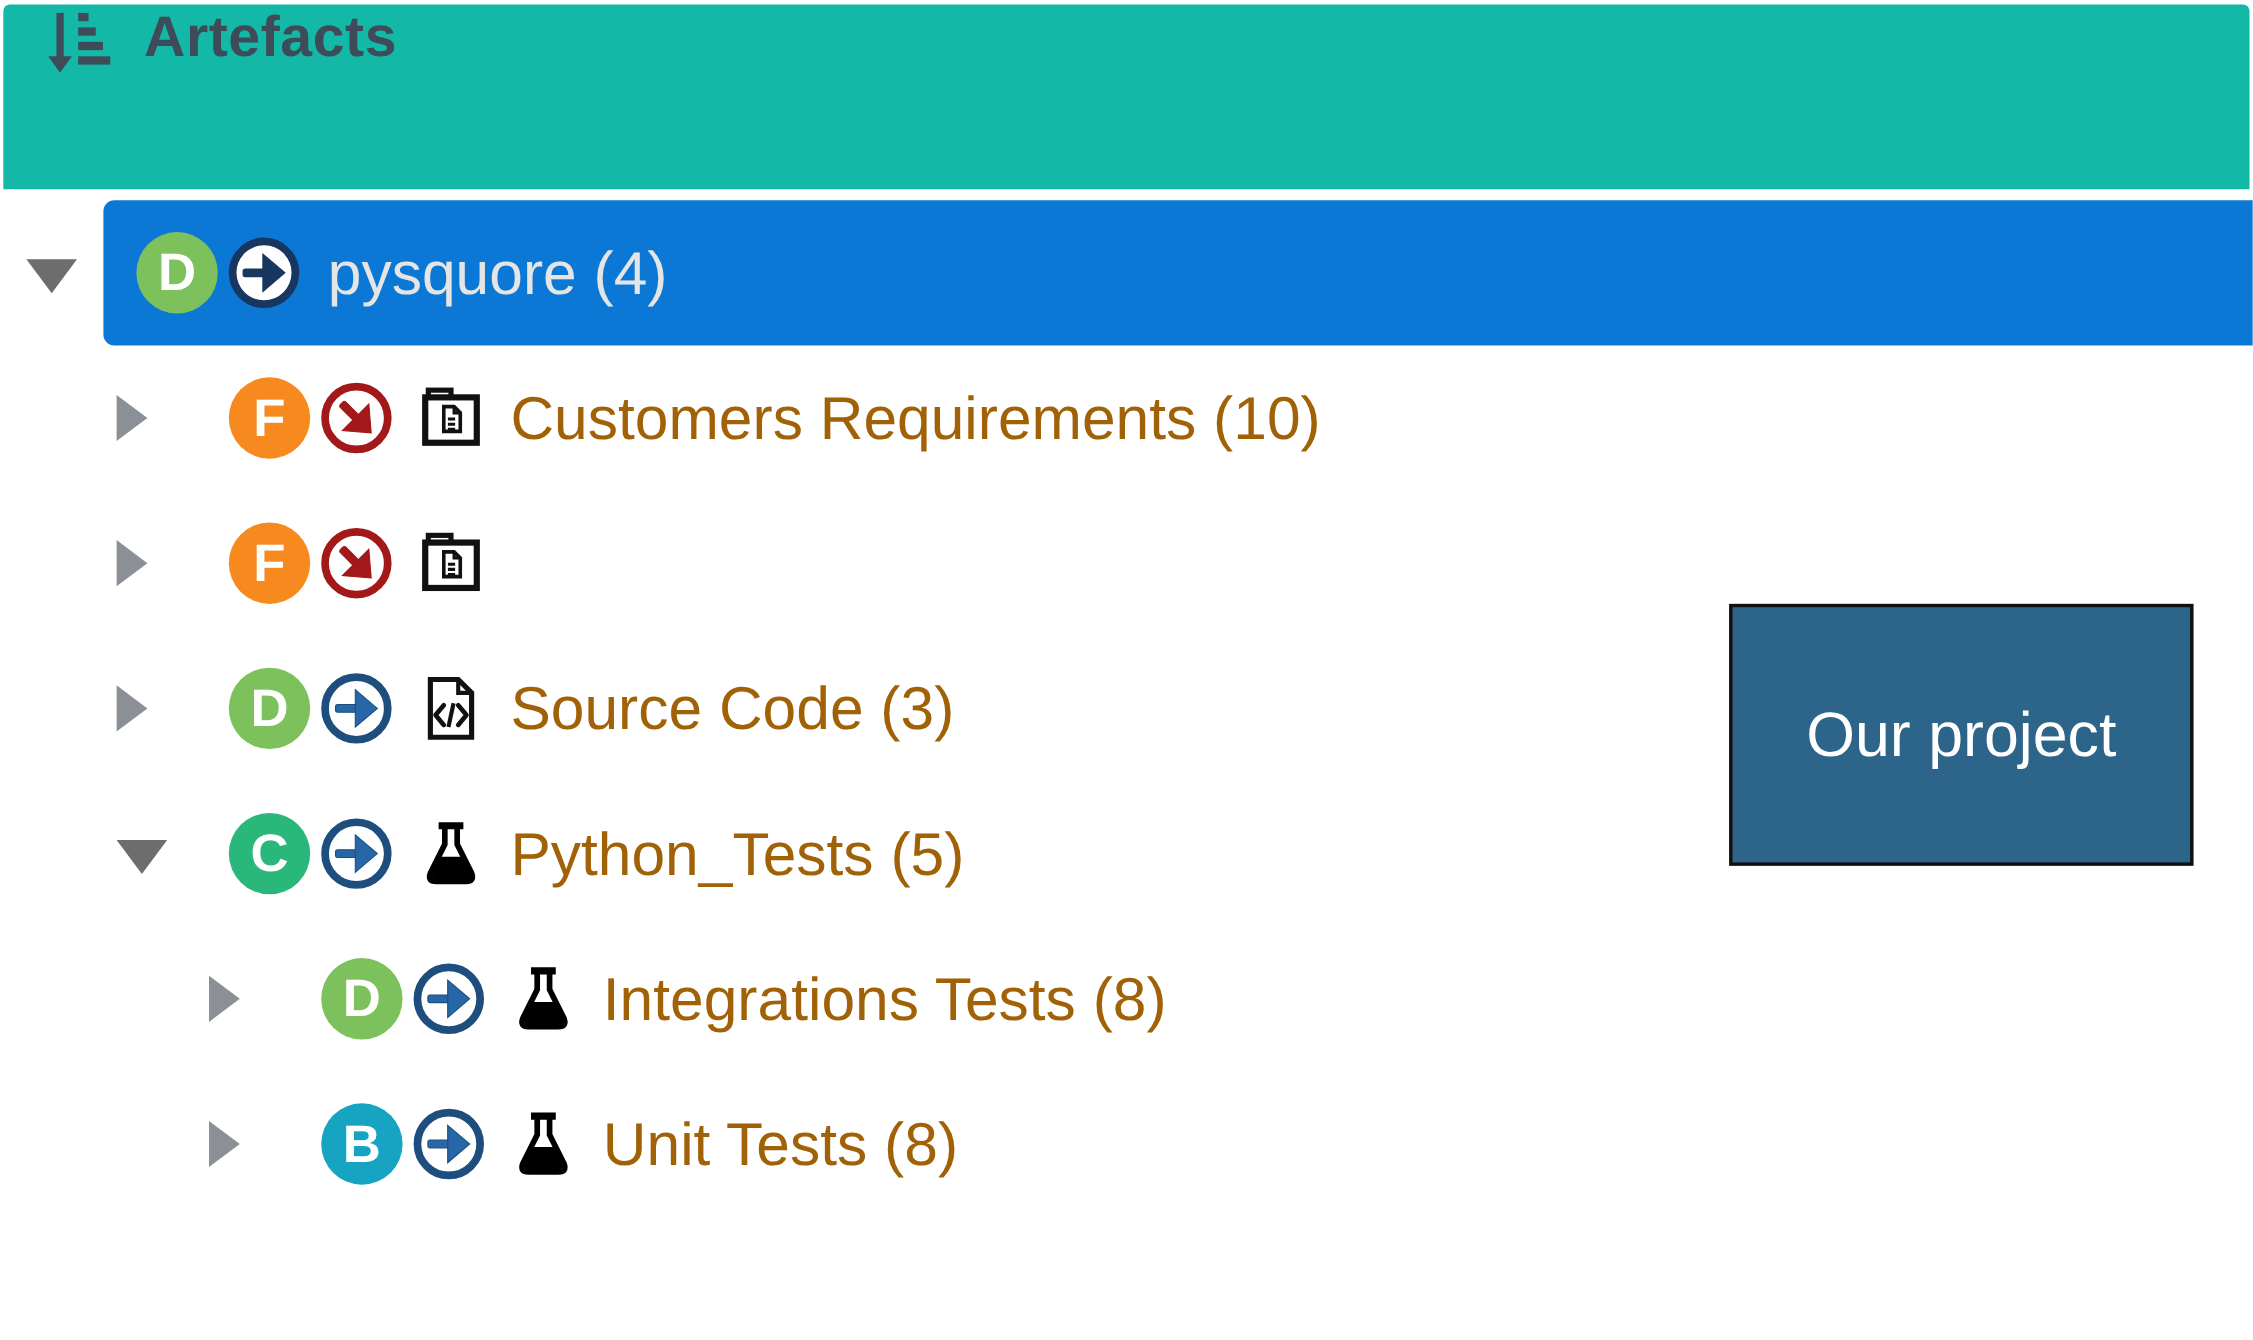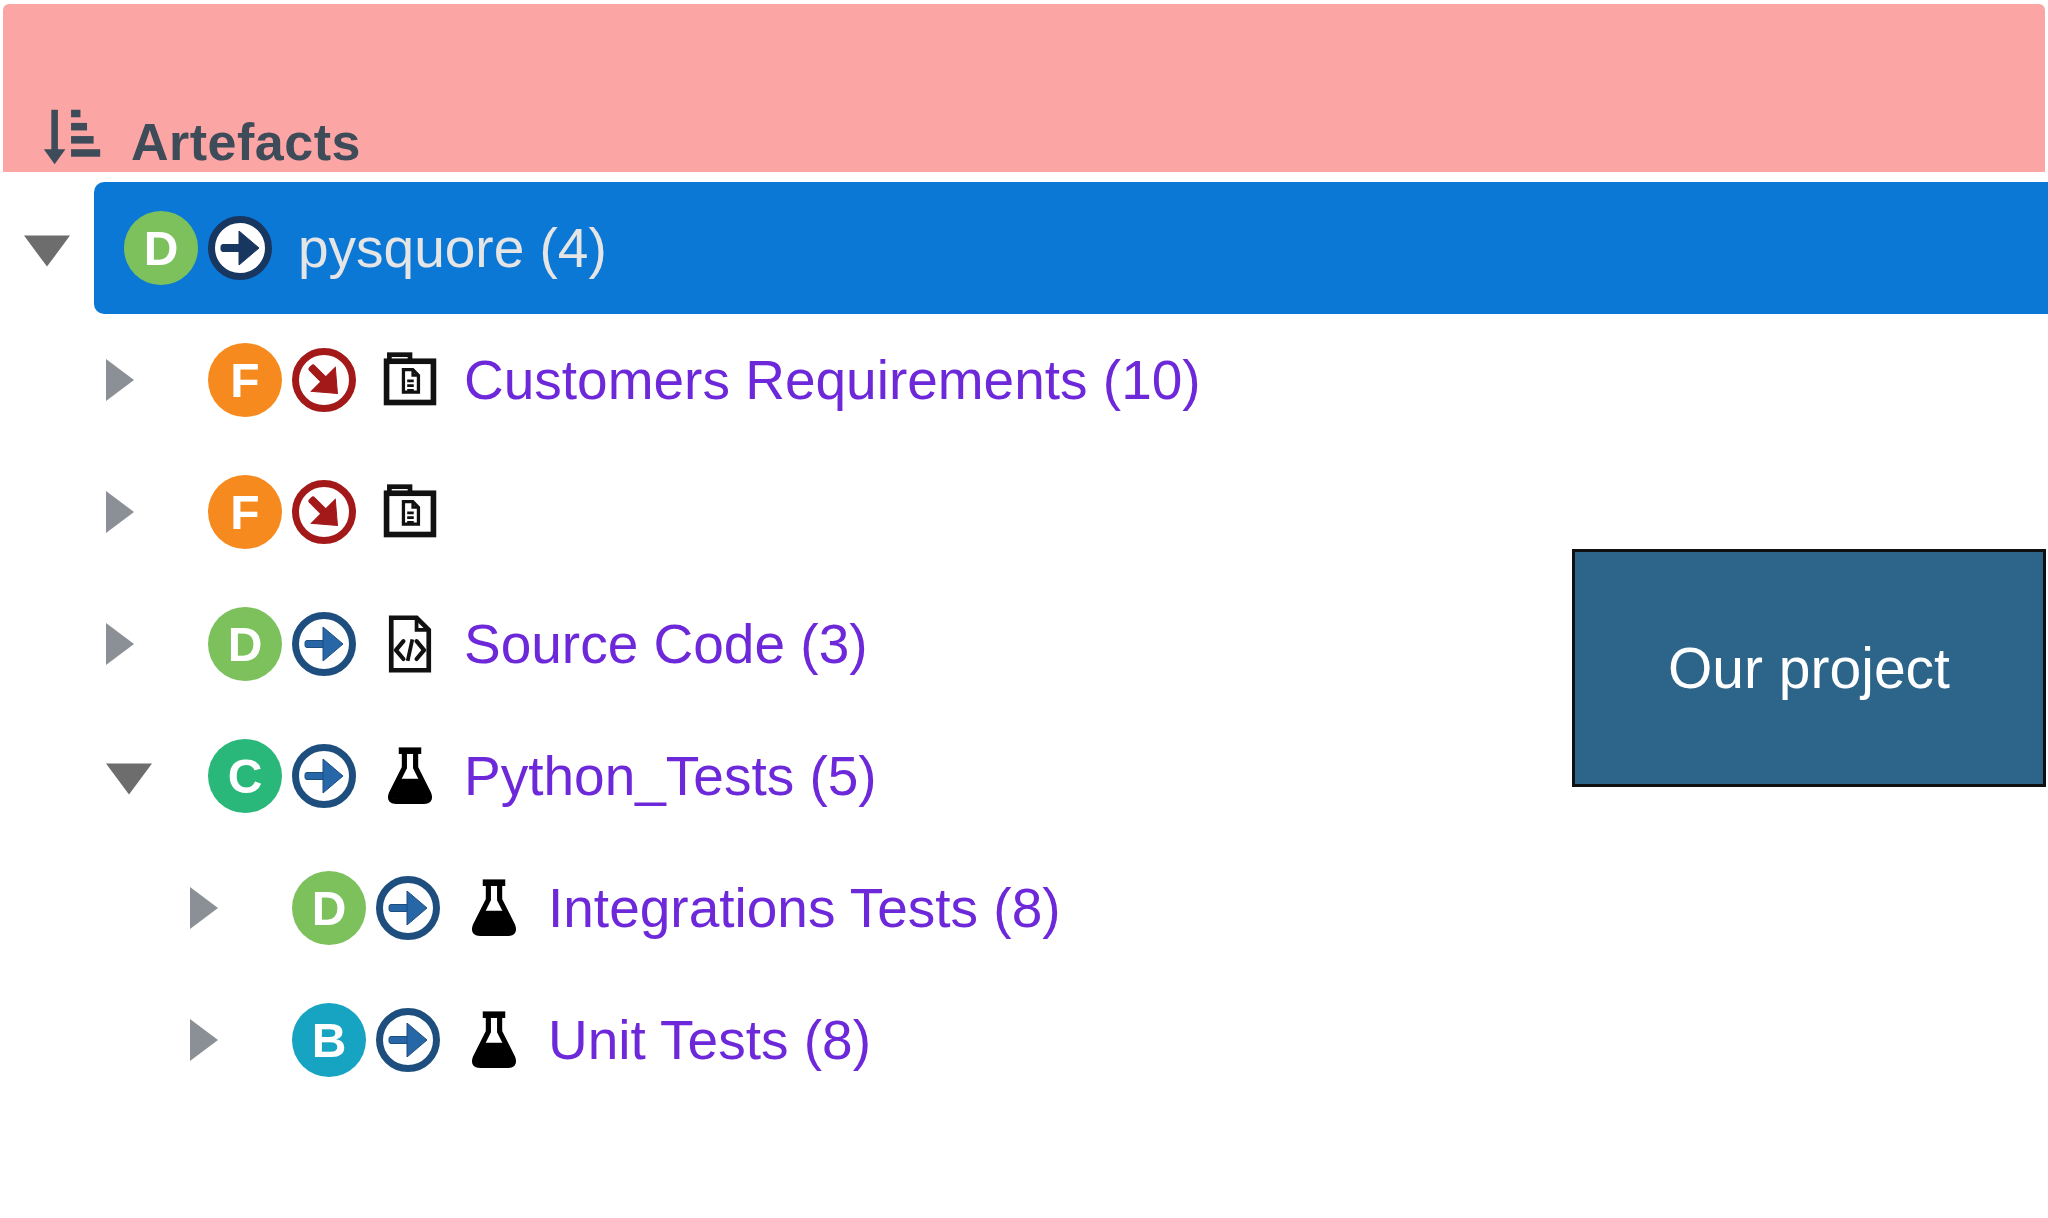--- a/index.html
+++ b/index.html
@@ -4,22 +4,22 @@
 <style>
   html,body{margin:0;padding:0;}
   body{
     width:2048px;height:1218px;position:relative;overflow:hidden;
     background:#ffffff;font-family:"Liberation Sans",sans-serif;
   }
 
   
   .panel-header{
     position:absolute;left:3px;top:4px;right:3px;height:168px;
-    background:#fca5a5;border-radius:6px 6px 0 0;
-    display:flex;align-items:flex-end;
+    background:#14b8a6;border-radius:6px 6px 0 0;
+    display:flex;align-items:flex-start;
   }
   .sort-icon{width:62px;height:70px;margin-left:38px;flex:0 0 auto;}
   .panel-title{
     margin-left:28px;font-size:52px;font-weight:bold;color:#3e4b58;
     letter-spacing:0.5px;
   }
 
   
   .tree{position:absolute;left:0;top:182px;width:100%;}
   .row{position:relative;height:132px;display:flex;align-items:center;}
@@ -59,27 +59,27 @@
   .badge.g-C{background:#2ab87a;}
   .badge.g-B{background:#17a3c2;}
   .badge.g-F{background:#f68a1e;}
 
   .arrowc{width:68px;height:68px;margin-left:8px;flex:0 0 auto;}
   .arrowc.red{transform:rotate(45deg);}
 
   .type-icon{width:60px;height:60px;margin-left:22px;flex:0 0 auto;}
 
   .label{
-    margin-left:24px;font-size:55px;color:#6d28d9;white-space:nowrap;
+    margin-left:24px;font-size:55px;color:#a16207;white-space:nowrap;
   }
   .row.selected .label{color:#e5e5e5;}
 
   
   .annotation{
-    position:absolute;left:1572px;top:549px;width:474px;height:238px;
+    position:absolute;left:1572px;top:549px;width:422px;height:238px;
     background:#2d6489;border:3px solid #101010;box-sizing:border-box;
     display:flex;flex-direction:column;align-items:center;justify-content:center;
     color:#ffffff;font-size:57px;line-height:1.3;text-align:center;
   }
 </style>
 </head>
 <body>
 
 <svg width="0" height="0" style="position:absolute">
   <defs>

